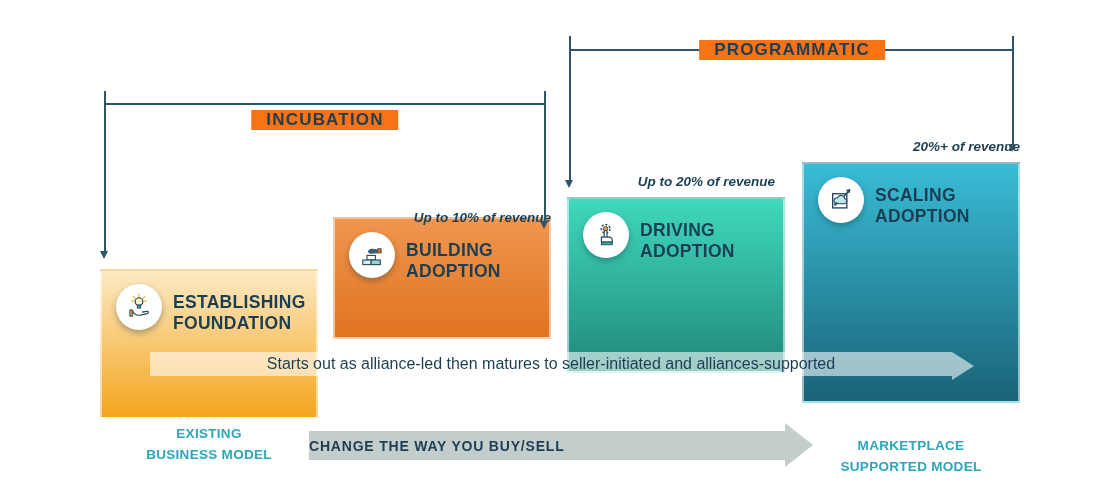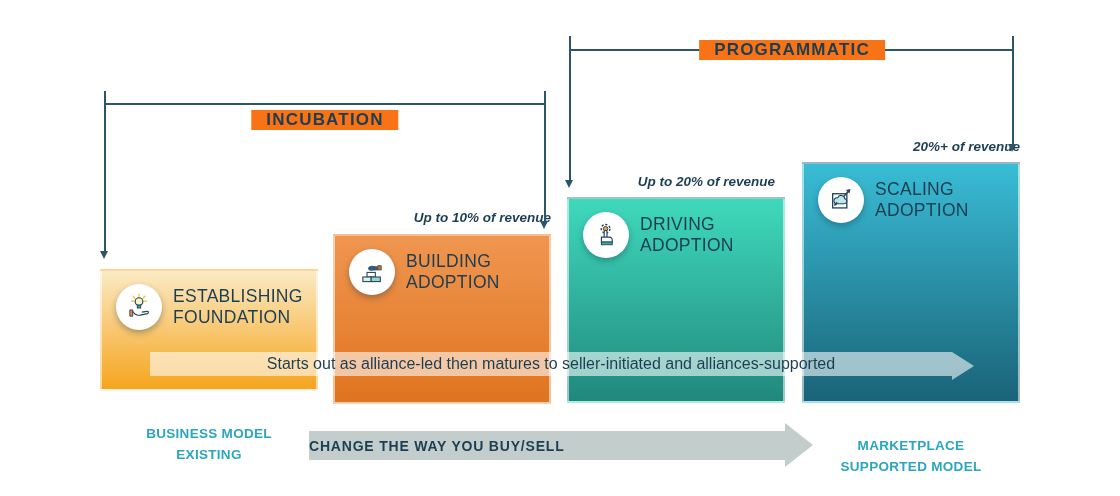--- a/index.html
+++ b/index.html
@@ -4,21 +4,21 @@
 <style>
   html,body{margin:0;padding:0;background:#ffffff;}
   body{font-family:"Liberation Sans", sans-serif;}
   .stage-canvas{position:relative;width:1120px;height:496px;background:#ffffff;overflow:hidden;}
 
   
   .stage-box{position:absolute;width:218px;border:2px solid rgba(255,255,255,.55);box-sizing:border-box;z-index:1;}
   .stage-head{display:flex;align-items:flex-start;padding:13px 10px 0 14px;}
   .icon-circle{flex:0 0 46px;width:46px;height:46px;border-radius:50%;background:#ffffff;
     box-shadow:0 3px 6px rgba(20,45,65,.35);display:flex;align-items:center;justify-content:center;}
-  .stage-title{margin-left:11px;margin-top:2px;font-size:17.5px;line-height:1.18;font-weight:normal;
+  .stage-title{margin-left:11px;margin-top:8px;font-size:17.5px;line-height:1.18;font-weight:bold;
     color:#1C3E53;letter-spacing:.3px;}
   .revenue-label{position:absolute;width:218px;text-align:right;font-size:13.5px;font-style:italic;
     font-weight:600;color:#1C3E53;z-index:2;}
 
   
   .band{position:absolute;left:150px;top:352px;height:24px;width:802px;
     background:rgba(255,255,255,.58);z-index:3;display:flex;align-items:center;justify-content:center;}
   .band-tip{position:absolute;left:952px;top:352px;width:0;height:0;z-index:3;
     border-top:14.5px solid transparent;border-bottom:14.5px solid transparent;
     border-left:22px solid rgba(255,255,255,.58);}
@@ -63,21 +63,21 @@
     <div class="bk-line" style="left:569px;top:36px;width:2px;height:144px;"></div>
     <div class="bk-arrowhead" style="left:565px;top:180px;"></div>
     <div class="bk-line" style="left:1012px;top:36px;width:2px;height:108px;"></div>
     <div class="bk-arrowhead" style="left:1008px;top:144px;"></div>
   </div>
 
   <div class="revenue-label" style="left:333px;top:210px;">Up to 10% of revenue</div>
   <div class="revenue-label" style="left:557px;top:174px;">Up to 20% of revenue</div>
   <div class="revenue-label" style="left:802px;top:139px;">20%+ of revenue</div>
 
-  <div class="stage-box" style="left: 100px; top: 269px; height: 122px; background: linear-gradient(rgb(251, 234, 196), rgb(245, 164, 30));">
+  <div class="stage-box" style="left: 100px; top: 269px; height: 150px; background: linear-gradient(rgb(251, 234, 196), rgb(245, 164, 30));">
     <div class="stage-head">
       <div class="icon-circle">
         <svg width="30" height="30" viewBox="0 0 36 36">
           <g stroke="#F2C143" stroke-width="1.6" stroke-linecap="round">
             <line x1="18" y1="2.5" x2="18" y2="5.5"></line>
             <line x1="11" y1="5" x2="13" y2="7.5"></line>
             <line x1="25" y1="5" x2="23" y2="7.5"></line>
             <line x1="9" y1="11" x2="12" y2="11"></line>
             <line x1="27" y1="11" x2="24" y2="11"></line>
           </g>
@@ -87,39 +87,39 @@
           <path d="M10.5 23 c2 3.8 5.5 5.3 9 4.7 l8.5 -1.8 c2 -.5 1.6 -3 -.6 -2.7 l-6 .9" fill="#ffffff" stroke="#25455C" stroke-width="1.4" stroke-linejoin="round"></path>
         </svg>
       </div>
       <div class="stage-title">
         <div>ESTABLISHING</div>
         <div>FOUNDATION</div>
       </div>
     </div>
   </div>
 
-  <div class="stage-box" style="left: 333px; top: 234px; height: 170px; background: linear-gradient(rgb(240, 150, 80), rgb(224, 116, 31));">
+  <div class="stage-box" style="left: 333px; top: 217px; height: 122px; background: linear-gradient(rgb(240, 150, 80), rgb(224, 116, 31));">
     <div class="stage-head">
       <div class="icon-circle">
         <svg width="30" height="30" viewBox="0 0 36 36">
           <path d="M13 13.5 q1.5 -3.5 5 -3 l7 .8 v4.6 l-8 .6 q-3 .4 -4 -3 z" fill="#3A5A70"></path>
           <rect x="25" y="10.5" width="4" height="5" fill="#E2711E" stroke="#25455C" stroke-width="1"></rect>
           <rect x="12" y="18.5" width="10" height="5.5" fill="#ffffff" stroke="#25455C" stroke-width="1.3"></rect>
           <rect x="7" y="24" width="10" height="5.5" fill="#D9F0EC" stroke="#25455C" stroke-width="1.3"></rect>
           <rect x="17" y="24" width="11" height="5.5" fill="#8FD9CC" stroke="#25455C" stroke-width="1.3"></rect>
         </svg>
       </div>
       <div class="stage-title">
         <div>BUILDING</div>
         <div>ADOPTION</div>
       </div>
     </div>
   </div>
 
-  <div class="stage-box" style="left: 567px; top: 197px; height: 206px; background: linear-gradient(rgb(63, 217, 188), rgb(33, 136, 126));">
+  <div class="stage-box" style="left: 567px; top: 197px; height: 176px; background: linear-gradient(rgb(63, 217, 188), rgb(33, 136, 126));">
     <div class="stage-head">
       <div class="icon-circle">
         <svg width="30" height="30" viewBox="0 0 36 36">
           <circle cx="17.5" cy="10.5" r="5.2" fill="#ffffff" stroke="#25455C" stroke-width="1.7" stroke-dasharray="2.6 2.1"></circle>
           <circle cx="17.5" cy="10.5" r="2.7" fill="#F2A21F" stroke="#25455C" stroke-width="1.1"></circle>
           <rect x="15.8" y="12.5" width="3.4" height="10" rx="1.7" fill="#ffffff" stroke="#25455C" stroke-width="1.4"></rect>
           <path d="M12.5 20.5 h9.5 a3.5 3.5 0 0 1 3.5 3.5 v2.5 h-13 z" fill="#ffffff" stroke="#25455C" stroke-width="1.4"></path>
           <rect x="12.5" y="26.5" width="13" height="3.2" fill="#2FB5A5" stroke="#25455C" stroke-width="1.1"></rect>
         </svg>
       </div>
@@ -148,22 +148,22 @@
       </div>
     </div>
   </div>
 
   <div class="band">
     <span class="band-text">Starts out as alliance-led then matures to seller-initiated and alliances-supported</span>
   </div>
   <div class="band-tip"></div>
 
   <div class="footer-label" style="left:100px;top:424px;width:218px;">
+    <div>EXISTING</div>
     <div>BUSINESS MODEL</div>
-    <div>EXISTING</div>
   </div>
 
   <div class="big-arrow-shaft">
     <span class="big-arrow-text">CHANGE THE WAY YOU BUY/SELL</span>
   </div>
   <div class="big-arrow-head"></div>
 
   <div class="footer-label" style="left:800px;top:436px;width:222px;">
     <div>MARKETPLACE</div>
     <div>SUPPORTED MODEL</div>

